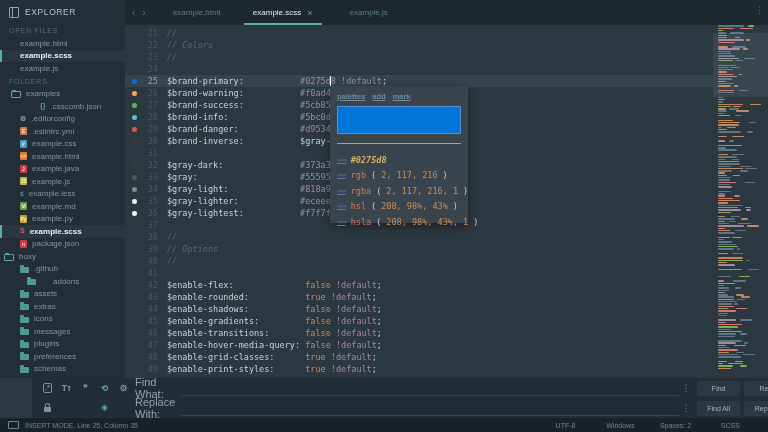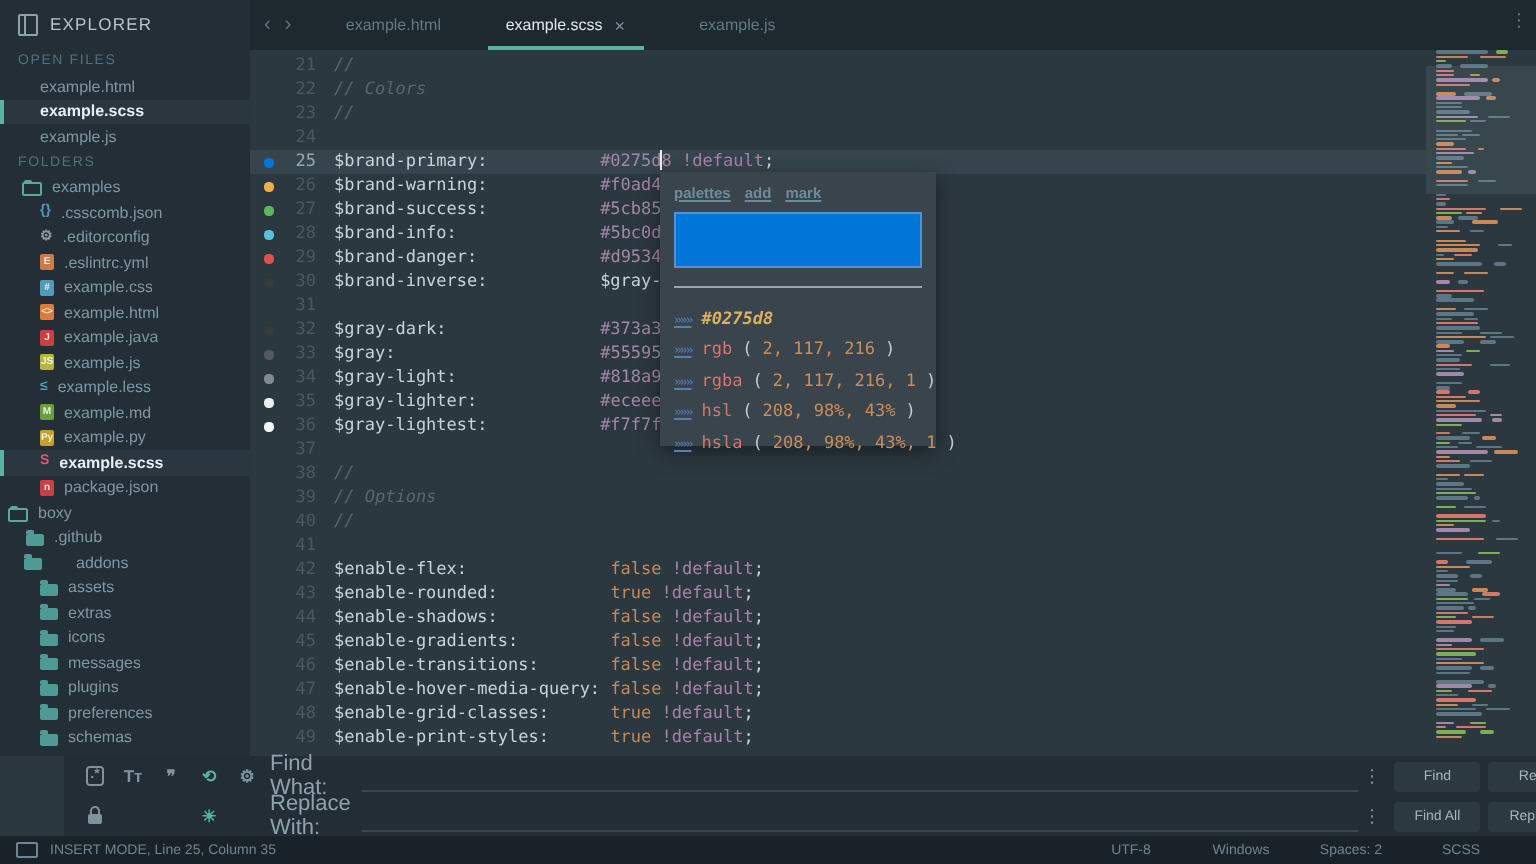--- a/index.html
+++ b/index.html
@@ -121,21 +121,21 @@
         <div class="sb-row">
           <span class="lbl">example.js</span>
         </div>
       </div>
     <div class="sb-section">FOLDERS</div>
     <div id="tree">
         <div class="sb-row" style="padding-left: 9px;">
           <span class="ico fold open"></span>
           <span class="lbl">examples</span>
         </div>
-        <div class="sb-row" style="padding-left: 18px;">
+        <div class="sb-row" style="padding-left: 18px; margin-left: 20px;">
           <span class="ico fglyph" style="color: rgb(81, 154, 186);">{}</span>
           <span class="lbl">.csscomb.json</span>
         </div>
         <div class="sb-row" style="padding-left: 18px;">
           <span class="ico fglyph" style="color: rgb(138, 154, 165);">⚙</span>
           <span class="lbl">.editorconfig</span>
         </div>
         <div class="sb-row" style="padding-left: 18px;">
           <span class="ico fsq" style="background: rgb(199, 123, 79);">E</span>
           <span class="lbl">.eslintrc.yml</span>
@@ -173,25 +173,25 @@
           <span class="lbl">example.scss</span>
         </div>
         <div class="sb-row" style="padding-left: 18px;">
           <span class="ico fsq" style="background: rgb(204, 62, 68);">n</span>
           <span class="lbl">package.json</span>
         </div>
         <div class="sb-row" style="padding-left: 2px;">
           <span class="ico fold open"></span>
           <span class="lbl">boxy</span>
         </div>
-        <div class="sb-row" style="padding-left: 11px;">
+        <div class="sb-row" style="padding-left: 18px;">
           <span class="ico fold"></span>
           <span class="lbl">.github</span>
         </div>
-        <div class="sb-row" style="padding-left: 10px; gap: 17px;">
+        <div class="sb-row" style="padding-left: 25px; gap: 17px;">
           <span class="ico fold"></span>
           <span class="lbl">addons</span>
         </div>
         <div class="sb-row" style="padding-left: 18px;">
           <span class="ico fold"></span>
           <span class="lbl">assets</span>
         </div>
         <div class="sb-row" style="">
           <span class="ico fold"></span>
           <span class="lbl">extras</span>

